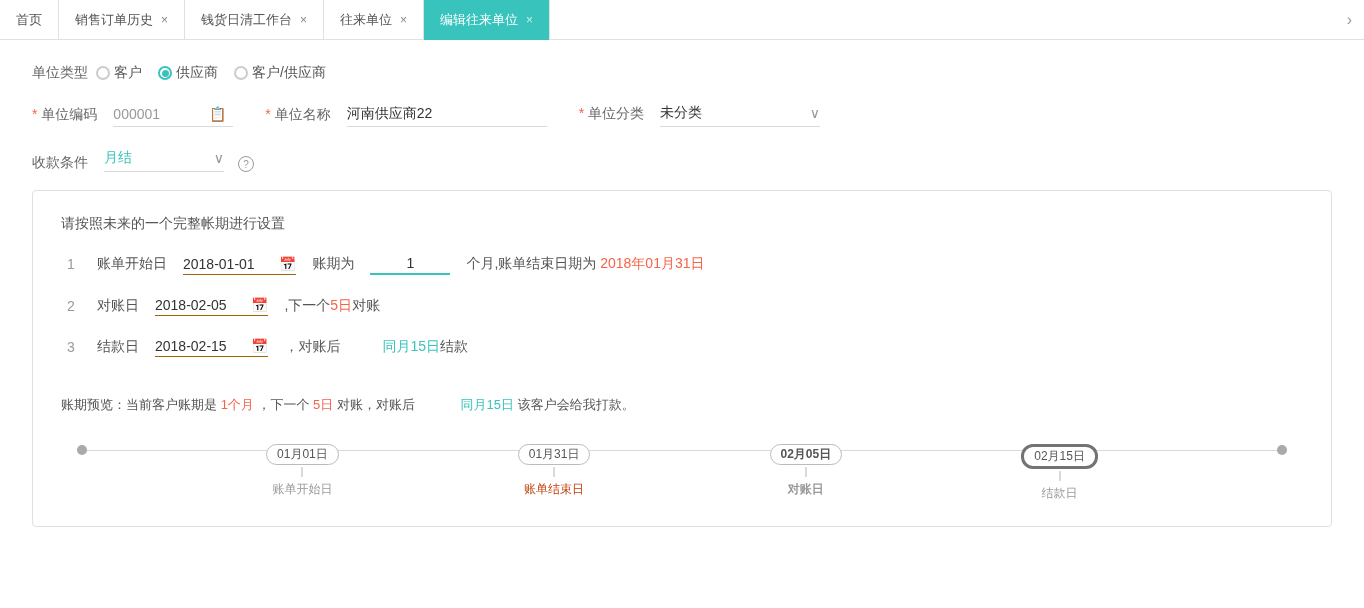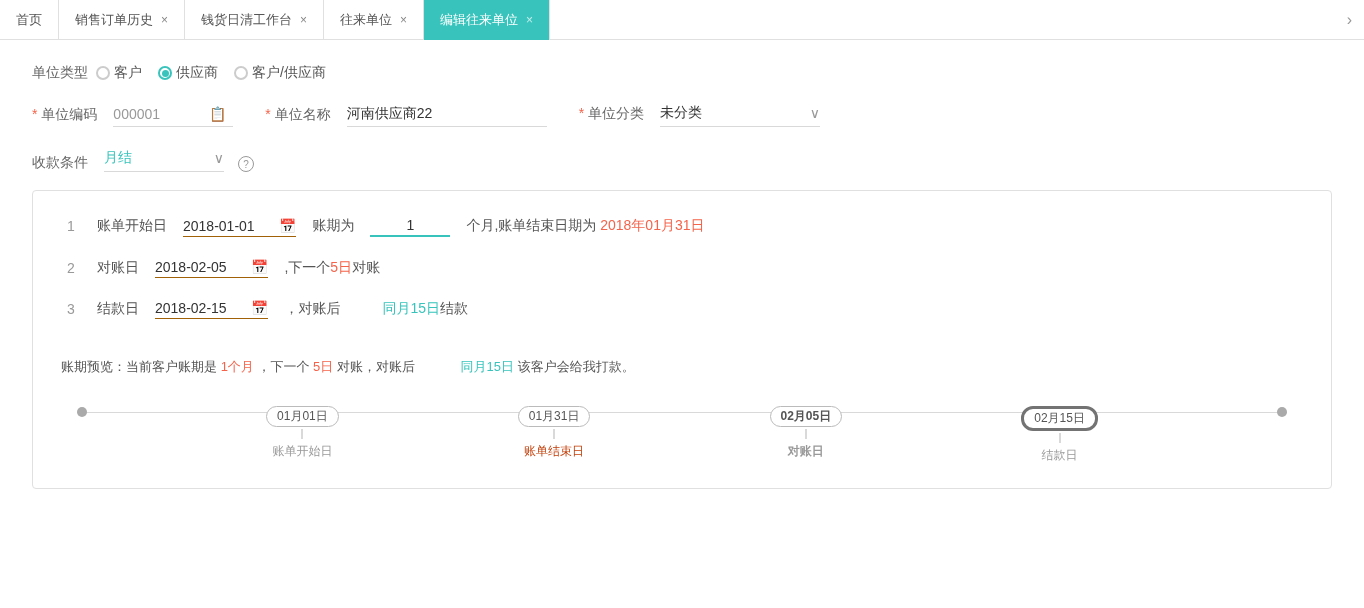--- a/index.html
+++ b/index.html
@@ -176,20 +176,21 @@
   <div class="form-row" style="gap:8px; align-items:flex-end;">
     <span class="form-label">收款条件</span>
     <div class="select-field" style="min-width:120px;">
       <span class="select-value">月结</span>
       <span style="color:#999;">∨</span>
     </div>
     <div class="help-icon">?</div>
   </div>
 
   <div class="panel">
+    <div class="panel-title">请按照未来的一个完整帐期进行设置</div>
 
     <div class="period-row">
       <span class="period-num">1</span>
       <span class="period-field-label">账单开始日</span>
       <div class="date-field">
         <input type="text" class="date-input" value="2018-01-01" style="">
         <span class="calendar-icon">📅</span>
       </div>
       <span class="period-field-label">账期为</span>
       <input type="text" class="period-input" value="1" style="">

